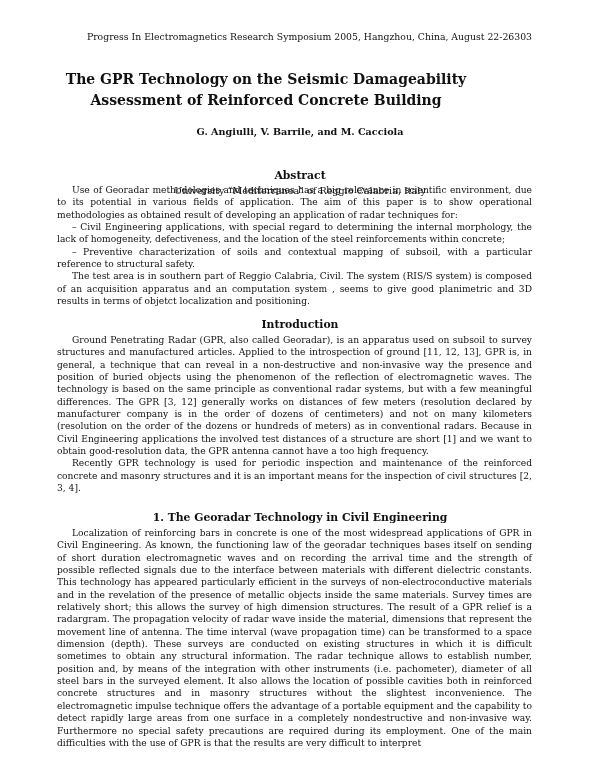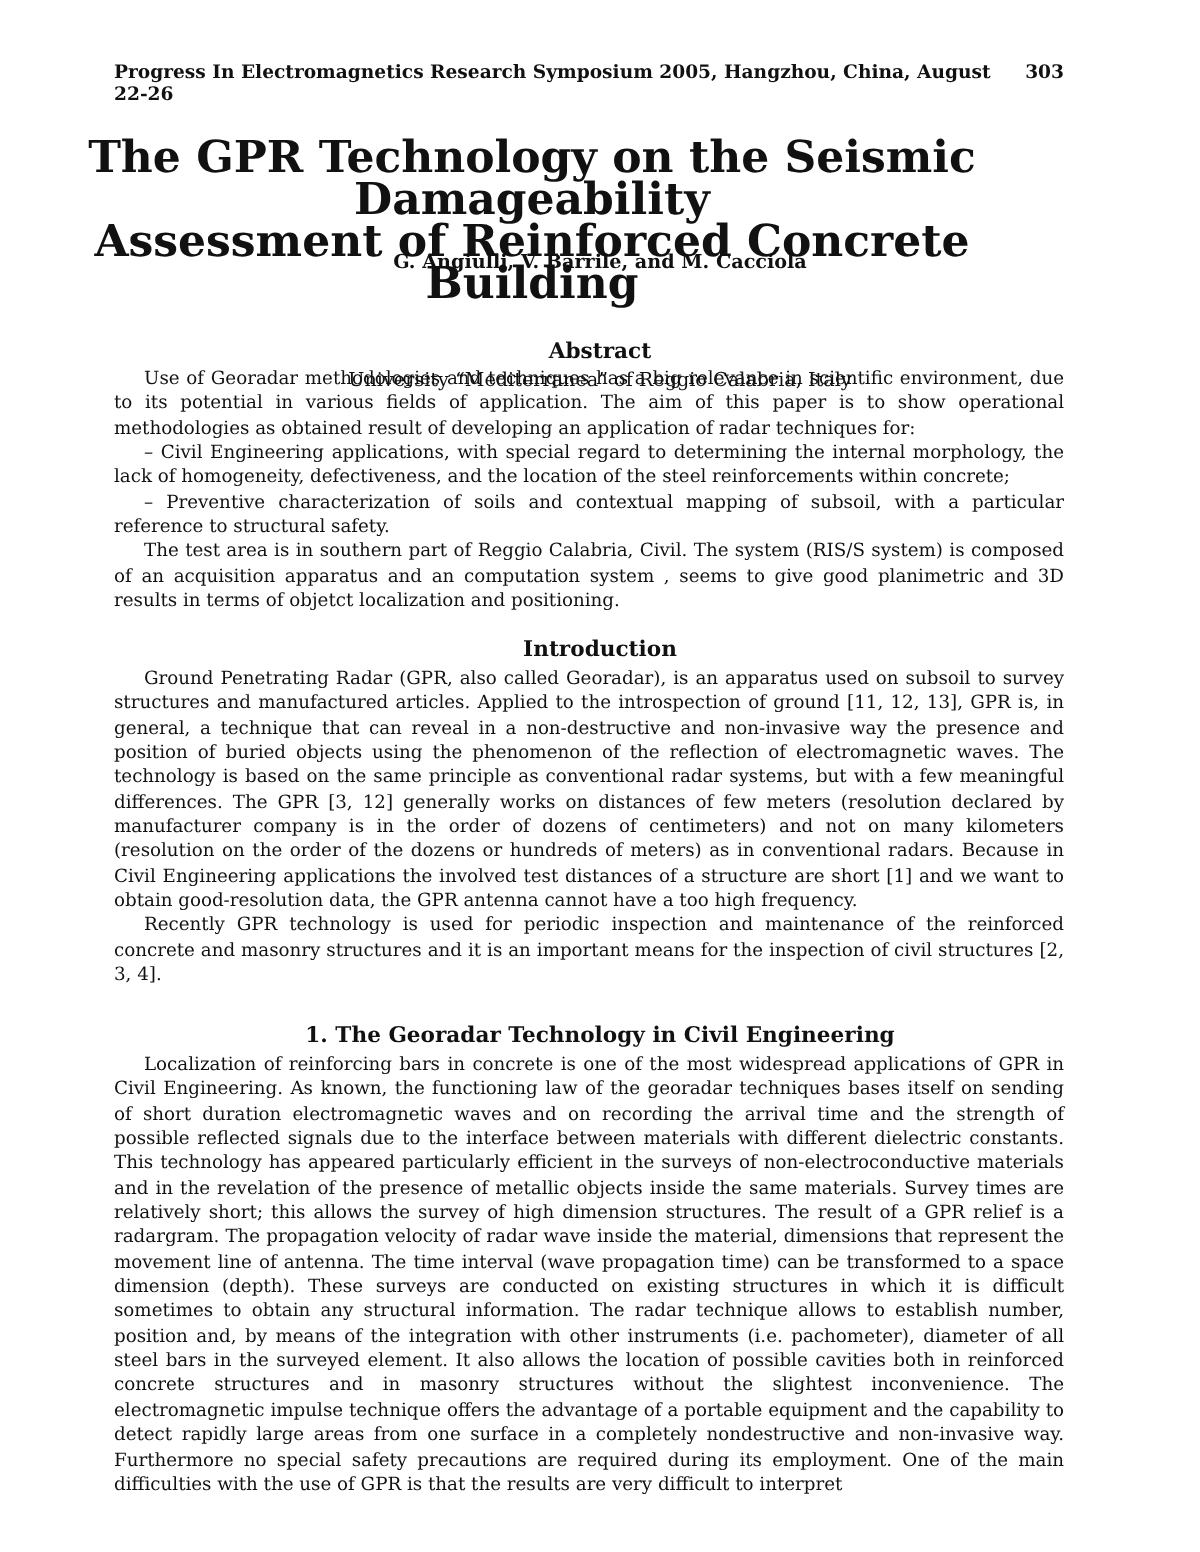--- a/index.html
+++ b/index.html
@@ -1,21 +1,21 @@
 <!DOCTYPE html>
 <html><head>
 <meta charset="utf-8">
 <style>
   html, body { margin: 0; padding: 0; background: #ffffff; }
   body { width: 600px; height: 776px; position: relative; overflow: hidden;
          font-family: "DejaVu Serif", "Liberation Serif", serif; color: #111; }
   .running-head { position: absolute; top: 31px; left: 57px; width: 475px;
-                  font-size: 9.3px; display: flex; justify-content: center; font-weight: bold; }
+                  font-size: 9.3px; display: flex; justify-content: flex-end; }
   .title { position: absolute; top: 69px; left: 0; width: 532px; text-align: center;
-           font-weight: bold; font-size: 22px; line-height: 21px; }
+           font-weight: bold; font-size: 14px; line-height: 21px; }
   .authors { position: absolute; top: 126px; left: 0; width: 600px; text-align: center;
              font-weight: bold; font-size: 9.6px; }
   .affil { position: absolute; top: 139px; left: 0; width: 600px; text-align: center;
            font-size: 9.6px; margin-top: 46px; }
   .section-head { position: absolute; left: 0; width: 600px; text-align: center;
                   font-weight: bold; font-size: 10.8px; }
   .body-text { position: absolute; left: 57px; width: 475px; font-size: 9.15px;
                line-height: 12.35px; text-align: justify; }
   .body-text p { margin: 0; text-indent: 15px; }
 </style>

